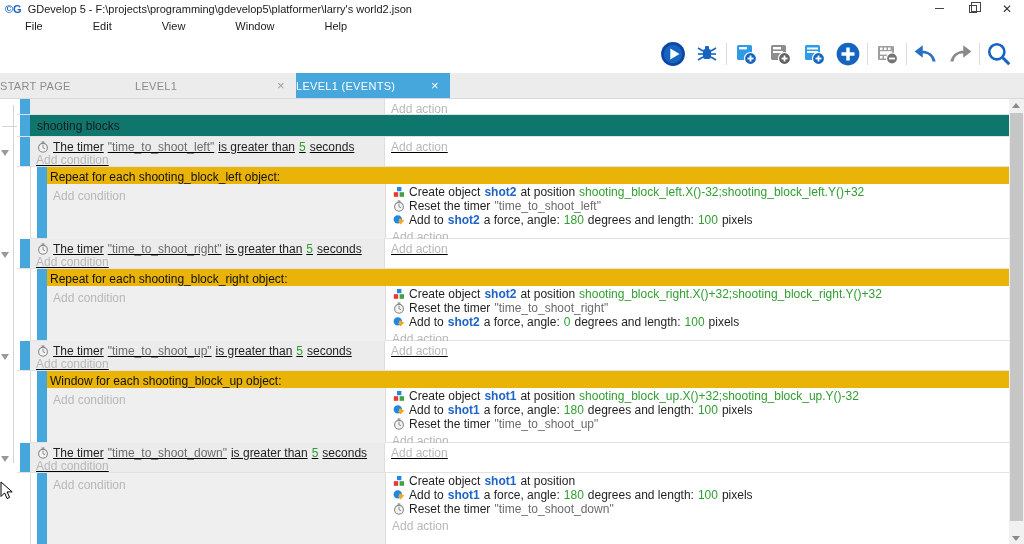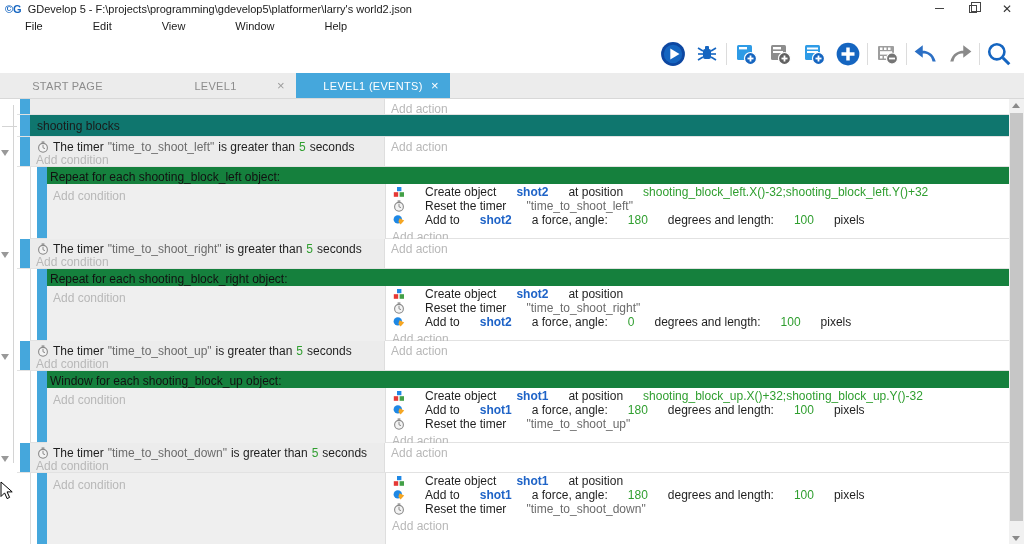--- a/index.html
+++ b/index.html
@@ -21,48 +21,48 @@
 .menubar { height:18px; display:flex; align-items:center; font-size:11px; color:#1a1a1a; background:#fff; }
 .menu-item { padding:2px 25px; }
 
 
 .toolbar { height:38px; display:flex; align-items:center; justify-content:flex-end; padding-right:8px; background:#fff; }
 .tool-btn { width:34px; height:28px; display:flex; align-items:center; justify-content:center; }
 .tool-sep { width:1px; height:22px; background:#dcdcdc; margin:0 2px; }
 
 
 .tabbar { height:25px; background:#ececec; display:flex; font-size:11px; letter-spacing:.3px; color:#8c8c8c; }
-.tab { position:relative; display:flex; align-items:center; justify-content:center; height:100%; }
+.tab { position:relative; display:flex; align-items:center; height:100%; }
 .tab-close { position:absolute; right:11px; font-size:13px; color:#9c9c9c; line-height:1; }
 .tab.active { background:#45a7dc; color:#fff; }
 .tab.active .tab-close { color:#fff; }
 
 
 .events { position:relative; height:446px; background:#fff; overflow:hidden; border-top:1px solid #d8d8d8; }
 .sheet { margin-left:17px; }
 .ev { display:flex; border-bottom:1px solid #e2e2e2; position:relative; background:#fff; }
 .bar { width:10px; background:#45a7dc; flex:none; margin-left:3px; }
 .partial { height:16px; }
 .comment-row { height:22px; }
 .comment-body { flex:1; background:#0f766e; font-size:12px; color:#1a1a1a; padding:4px 0 0 7px; }
-.cond-row { height:30px; }
+.cond-row { height:30px;text-decoration:underline; }
 .cond-col { width:354px; background:#ececec; flex:none; padding-left:6px; }
 .cond-line { display:flex; align-items:center; gap:4px; height:17px; padding-top:2px; font-size:12px; white-space:nowrap; }
 .ph { color:#b8b8b8; font-size:12px; }
 .cond-col > .ph { display:block; height:12px; line-height:12px; }
 .act-col { flex:1; background:#fff; border-left:1px solid #dedede; padding-left:6px; }
 .act-col > .ph { padding-top:3px; display:block; }
 .sub { margin-left:13px; border-left:1px solid #dcdcdc; display:flex; border-bottom:1px solid #e2e2e2; height:72px; background:#fff; }
 .sub .bar { margin-left:6px; }
 .sub-content { flex:1; display:flex; flex-direction:column; min-width:0; }
-.sub-header { height:17px; font-size:12px; color:#111; padding:3px 0 0 3px; background:#15803d; white-space:nowrap; }
+.sub-header { height:17px; font-size:12px; color:#111; padding:3px 0 0 3px; background:#eab308; white-space:nowrap; }
 .sub-body { flex:1; display:flex; }
 .sub-cond { width:338px; background:#efefef; flex:none; padding:2px 0 0 6px; }
 .sub-act { flex:1; border-left:1px solid #dedede; padding-left:6px; padding-top:1px; min-width:0; }
-.act-line { display:flex; align-items:center; gap:20px; height:14px; font-size:12px; white-space:nowrap; }
+.act-line { display:flex; align-items:center; gap:4px; height:14px; font-size:12px; white-space:nowrap; }
 .ev-icon { width:13px; height:13px; display:inline-flex; flex:none; align-items:center; justify-content:center; }
 .seg-p { color:#1f1f1f; } .seg-str { color:#6b6b6b; } .seg-num { color:#2f9e2f; } .seg-obj { color:#1e63c7; font-weight:700; }
 .tri { position:absolute; left:-16px; top:13px; width:0; height:0; border-left:4px solid transparent; border-right:4px solid transparent; border-top:6px solid #999; }
 .guide-v { position:absolute; left:13px; top:6px; width:1px; height:358px; background:#d4d4d4; }
 .guide-h { position:absolute; left:2px; top:27px; width:15px; height:1px; background:#d4d4d4; }
 
 
 .scrollbar { position:absolute; right:0; top:0; width:15px; height:446px; background:#f1f1f1; }
 .sb-up { position:absolute; top:4px; left:3px; width:0; height:0; border-left:4px solid transparent; border-right:4px solid transparent; border-bottom:5px solid #8a8a8a; }
 .sb-down { position:absolute; bottom:4px; left:3px; width:0; height:0; border-left:4px solid transparent; border-right:4px solid transparent; border-top:5px solid #8a8a8a; }
@@ -329,20 +329,21 @@
                 <span class="ev-icon">
                   <svg width="12" height="12" viewBox="0 0 12 12">
                     <rect x="4" y="1" width="4.4" height="4.2" fill="#1e88e5"></rect>
                     <rect x="0.8" y="6.2" width="4.4" height="4.6" fill="#e53935"></rect>
                     <rect x="6.6" y="6.2" width="4.4" height="4.6" fill="#43a047"></rect>
                   </svg>
                 </span>
                 <span class="seg-p">Create object </span>
                 <span class="seg-obj">shot2</span>
                 <span class="seg-p"> at position </span>
+                <span class="seg-num">shooting_block_right.X()+32;shooting_block_right.Y()+32</span>
               </div><div class="act-line">
                 <span class="ev-icon">
                   <svg width="12" height="12" viewBox="0 0 12 12">
                     <circle cx="6" cy="6.8" r="4.4" fill="#f3f3f3" stroke="#8a8a8a" stroke-width="1.1"></circle>
                     <line x1="6" y1="6.8" x2="6" y2="3.8" stroke="#8a8a8a" stroke-width="1"></line>
                     <line x1="6" y1="6.8" x2="8" y2="7.6" stroke="#8a8a8a" stroke-width="1"></line>
                     <rect x="4.6" y="0.4" width="2.8" height="1.4" fill="#8a8a8a"></rect>
                   </svg>
                 </span>
                 <span class="seg-p">Reset the timer </span>

